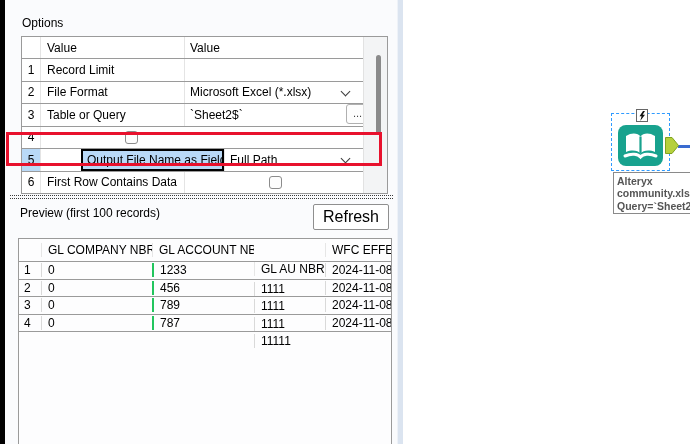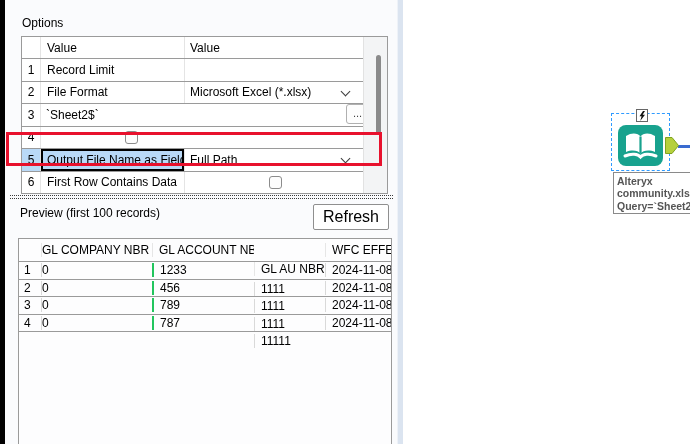--- a/index.html
+++ b/index.html
@@ -23,21 +23,21 @@
   #options-table { left:16px; top:36px; width:367px; height:158px; background:#fff;
     border:1px solid #9a9a9a; position:absolute; }
   .opt-row { display:flex; width:341px; border-bottom:1px solid #9a9a9a; height:22.5px; }
   .opt-row.hdr { height:22px; }
   .opt-row:last-child { border-bottom:none; }
   .c-num { width:19px; border-right:1px solid #e4e4e4; display:flex; align-items:center; justify-content:center; flex:none; }
   .c-name { width:144px; border-right:1px solid #e4e4e4; padding-left:6px; display:flex; align-items:center; flex:none;
     white-space:nowrap; overflow:hidden; }
   .c-val { flex:1; padding-left:5px; display:flex; align-items:center; position:relative; white-space:nowrap; overflow:visible; }
   .sel-blue { background:#b9d9f7; }
-  .sel-focus { box-shadow: inset 0 0 0 2px #000; }
+  .sel-focus { box-shadow: inset 0 0 0 2px #000; margin-left: 40px; }
   .chev { width:7px; height:7px; border-right:1.5px solid #3c3c3c; border-bottom:1.5px solid #3c3c3c;
     transform:rotate(45deg); position:absolute; right:14px; top:6px; }
   .checkbox { width:13px; height:13px; border:1px solid #8c8c8c; border-radius:3px; background:#fdfdfd;
     position:absolute; left:84px; top:4px; }
   #browse-btn { position:absolute; left:324px; top:67px; width:23px; height:20px; background:#fdfdfd;
     border:1px solid #b0b0b0; border-radius:3px; font-size:11px; color:#444; line-height:16px; text-align:center; }
   #opt-scrollbar { position:absolute; left:341px; top:0; width:24px; height:156px; background:#f3f4f5;
     border-left:1px solid #e2e2e2; }
   #opt-scroll-thumb { position:absolute; left:12px; top:18px; width:5px; height:80px; background:#8a8a8a; border-radius:3px; }
 
@@ -50,21 +50,21 @@
   
   #refresh-btn { left:308px; top:204px; width:76px; height:26px; background:#fff; border:1px solid #8f8f8f;
     border-radius:2px; text-align:center; line-height:24px; font-size:16px; }
 
   
   #preview-table { left:13px; top:238px; width:374px; height:206px; background:#fdfdfe; position:absolute;
     border-left:1px solid #9a9a9a; border-top:1px solid #9a9a9a; border-right:1px solid #9a9a9a; overflow:hidden; }
   .pv-row { display:flex; width:100%; border-bottom:1px solid #9a9a9a; height:17.5px; align-items:center; }
   .pv-row.hdr { height:23px; }
   .pv-num { width:22px; padding-left:5px; flex:none; }
-  .pv-c1 { width:111px; border-left:1px solid #d9d9d9; flex:none; white-space:nowrap; overflow:hidden; }
+  .pv-c1 { width:111px; border-left:1px solid #d9d9d9; padding-left:6px; flex:none; white-space:nowrap; overflow:hidden; }
   .pv-c2 { width:102px; border-left:2px solid #22c55e; padding-left:6px; flex:none; white-space:nowrap; overflow:hidden; }
   .pv-c3 { width:71px; border-left:1px solid #d9d9d9; padding-left:6px; flex:none; white-space:nowrap; overflow:hidden;margin-top:37px; }
   .pv-c4 { flex:1; border-left:1px solid #d9d9d9; padding-left:6px; white-space:nowrap; overflow:hidden; }
   .pv-row.hdr .pv-c1,.pv-row.hdr .pv-c2,.pv-row.hdr .pv-c3,.pv-row.hdr .pv-c4 { border-left:1px solid #e6e6e6; }
 
   
   #tool-select-box { left:611px; top:113px; width:59px; height:58px; border:1px dashed #2f9bff; z-index:2; }
   #tool-badge { left:636px; top:109px; width:12px; height:13px; background:#fff; border:1px solid #666; z-index:3;
     display:flex; align-items:center; justify-content:center; }
   #tool-icon { left:618px; top:125px; width:45px; height:41px; border-radius:8px; background:#18a28e; z-index:2; }
@@ -105,20 +105,21 @@
         <div class="c-num">2</div>
         <div class="c-name">File Format</div>
         <div class="c-val">
           <span>Microsoft Excel (*.xlsx)</span>
           <span class="chev"></span>
         </div>
       </div>
 
       <div class="opt-row">
         <div class="c-num">3</div>
+        <div class="c-name">Table or Query</div>
         <div class="c-val">
           <span>`Sheet2$`</span>
         </div>
       </div>
 
       <div class="opt-row">
         <div class="c-num">4</div>
         <div class="c-val">
             <span class="checkbox"></span>
           </div>

